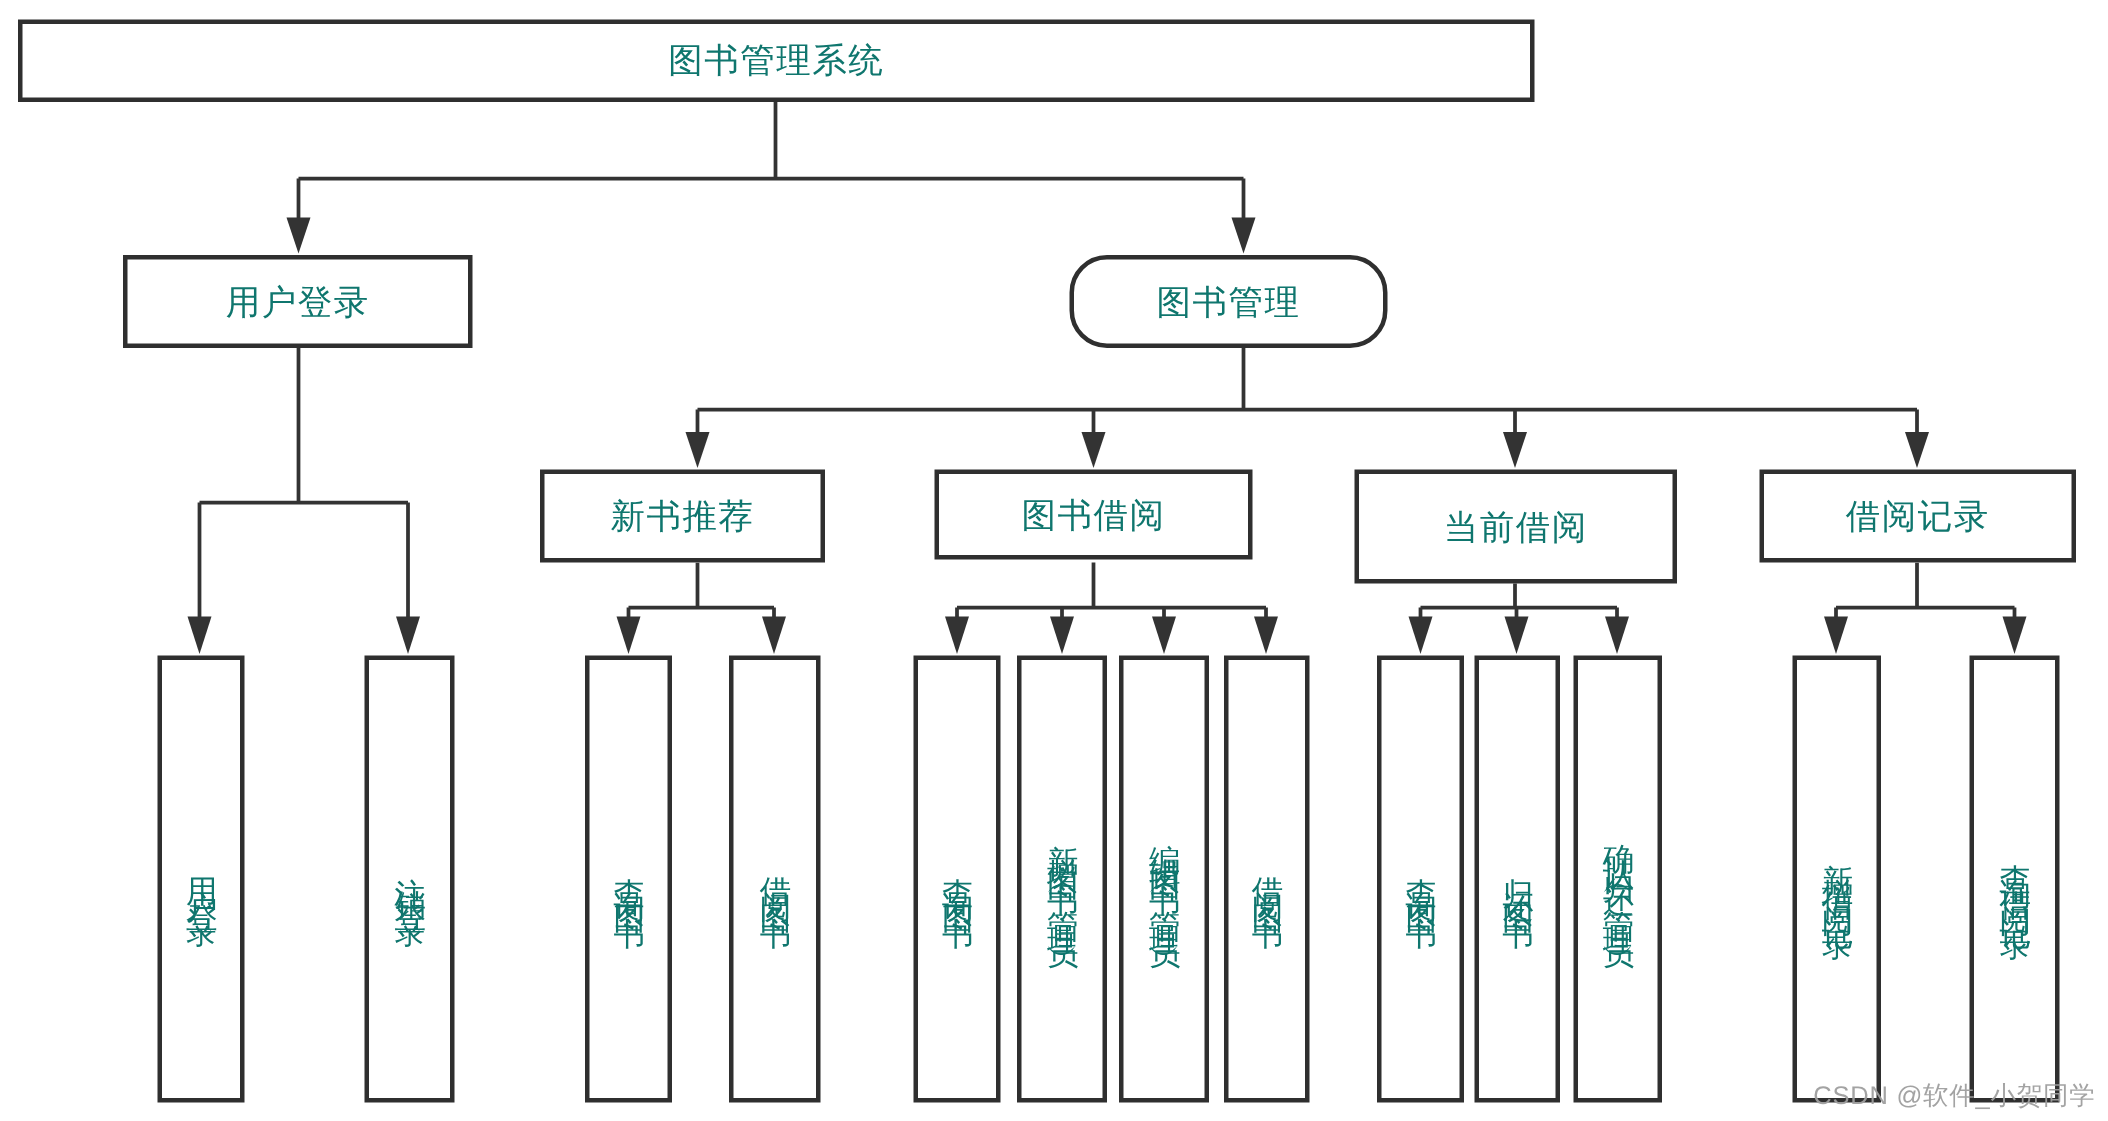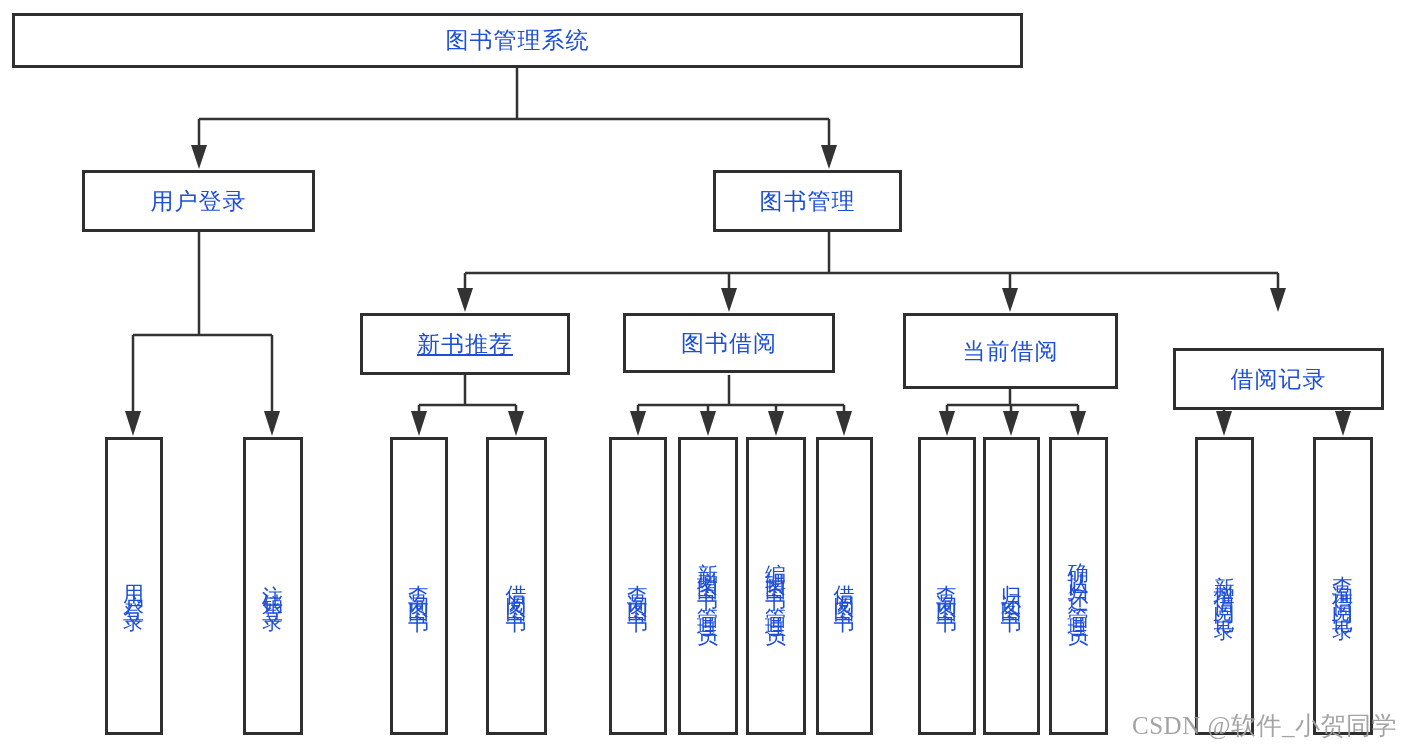--- a/index.html
+++ b/index.html
@@ -27,43 +27,42 @@
     stroke: none;
   }
   .box {
     position: absolute;
     box-sizing: border-box;
     border: 3px solid #2f2f2f;
     background: #ffffff;
     display: flex;
     align-items: center;
     justify-content: center;
-    color: #1d4ed8;
+    color: #0f766e;
   }
   .hbox {
     font-size: 23px;
     letter-spacing: 1px;
     white-space: nowrap;
   }
   .vbox {
     writing-mode: vertical-rl;
     text-orientation: mixed;
     font-size: 21px;
     letter-spacing: 9px;
     line-height: 1;
   }
   .watermark {
     position: absolute;
     right: 8px;
     bottom: 5px;
-    font-size: 25px;
+    font-size: 17px;
     color: rgba(158, 158, 158, 0.95);
     letter-spacing: 0.5px;
     white-space: nowrap;
-    font-family: Liberation Serif, serif;
   }
 </style>
 </head>
 <body>
 
 <div class="canvas">
 
   <svg class="connectors" viewBox="0 0 1405 747" xmlns="http://www.w3.org/2000/svg">
 
     <path d="M517,68 V119 M199,119 H829 M199,119 V147 M829,119 V147"></path>
@@ -96,26 +95,26 @@
     <polygon points="1070,411 1086,411 1078,436"></polygon>
 
     <path d="M1278,375 V405 M1224,405 H1343 M1224,405 V413 M1343,405 V413"></path>
     <polygon points="1216,411 1232,411 1224,436"></polygon>
     <polygon points="1335,411 1351,411 1343,436"></polygon>
   </svg>
 
   <div class="box hbox" style="left:12px; top:13px; width:1011px; height:55px;">图书管理系统</div>
 
   <div class="box hbox" style="left:82px; top:170px; width:233px; height:62px;">用户登录</div>
-  <div class="box hbox" style="left:713px; top:170px; width:189px; height:62px;">图书管理</div>
+  <div class="box hbox" style="left:713px; top:170px; width:212px; height:62px;border-radius:25px;">图书管理</div>
 
-  <div class="box hbox" style="left:360px; top:313px; width:210px; height:62px;text-decoration:underline;">新书推荐</div>
+  <div class="box hbox" style="left:360px; top:313px; width:190px; height:62px;">新书推荐</div>
   <div class="box hbox" style="left:623px; top:313px; width:212px; height:60px;">图书借阅</div>
   <div class="box hbox" style="left:903px; top:313px; width:215px; height:76px;">当前借阅</div>
-  <div class="box hbox" style="left:1173px; top:313px; width:211px; height:62px;margin-top:35px;">借阅记录</div>
+  <div class="box hbox" style="left:1173px; top:313px; width:211px; height:62px;">借阅记录</div>
 
   <div class="box vbox" style="left:105px; top:437px; width:58px; height:298px;">用户登录</div>
   <div class="box vbox" style="left:243px; top:437px; width:60px; height:298px;">注销登录</div>
 
   <div class="box vbox" style="left:390px; top:437px; width:58px; height:298px;">查询图书</div>
   <div class="box vbox" style="left:486px; top:437px; width:61px; height:298px;">借阅图书</div>
 
   <div class="box vbox" style="left:609px; top:437px; width:58px; height:298px;">查询图书</div>
   <div class="box vbox" style="left:678px; top:437px; width:60px; height:298px;">新增图书（管理员）</div>
   <div class="box vbox" style="left:746px; top:437px; width:60px; height:298px;">编辑图书（管理员）</div>

